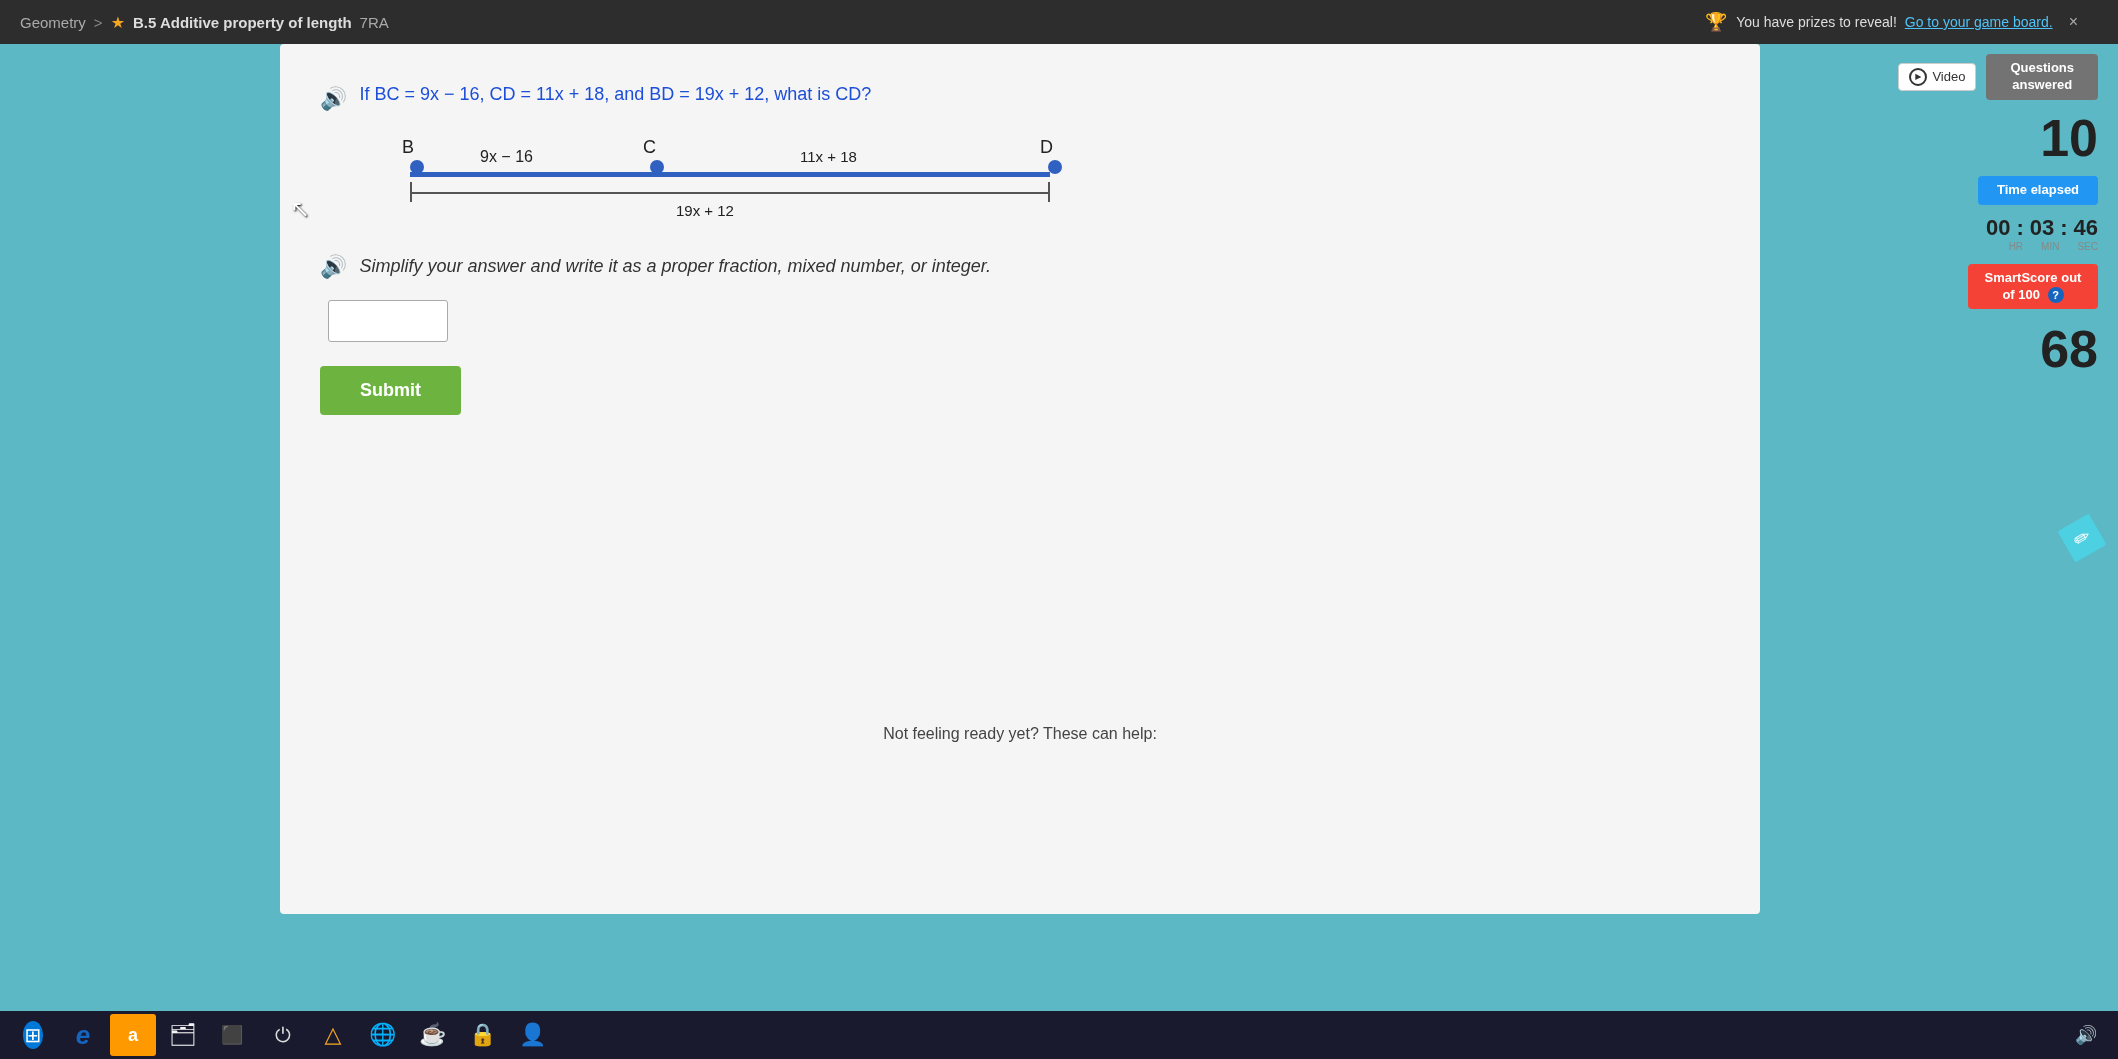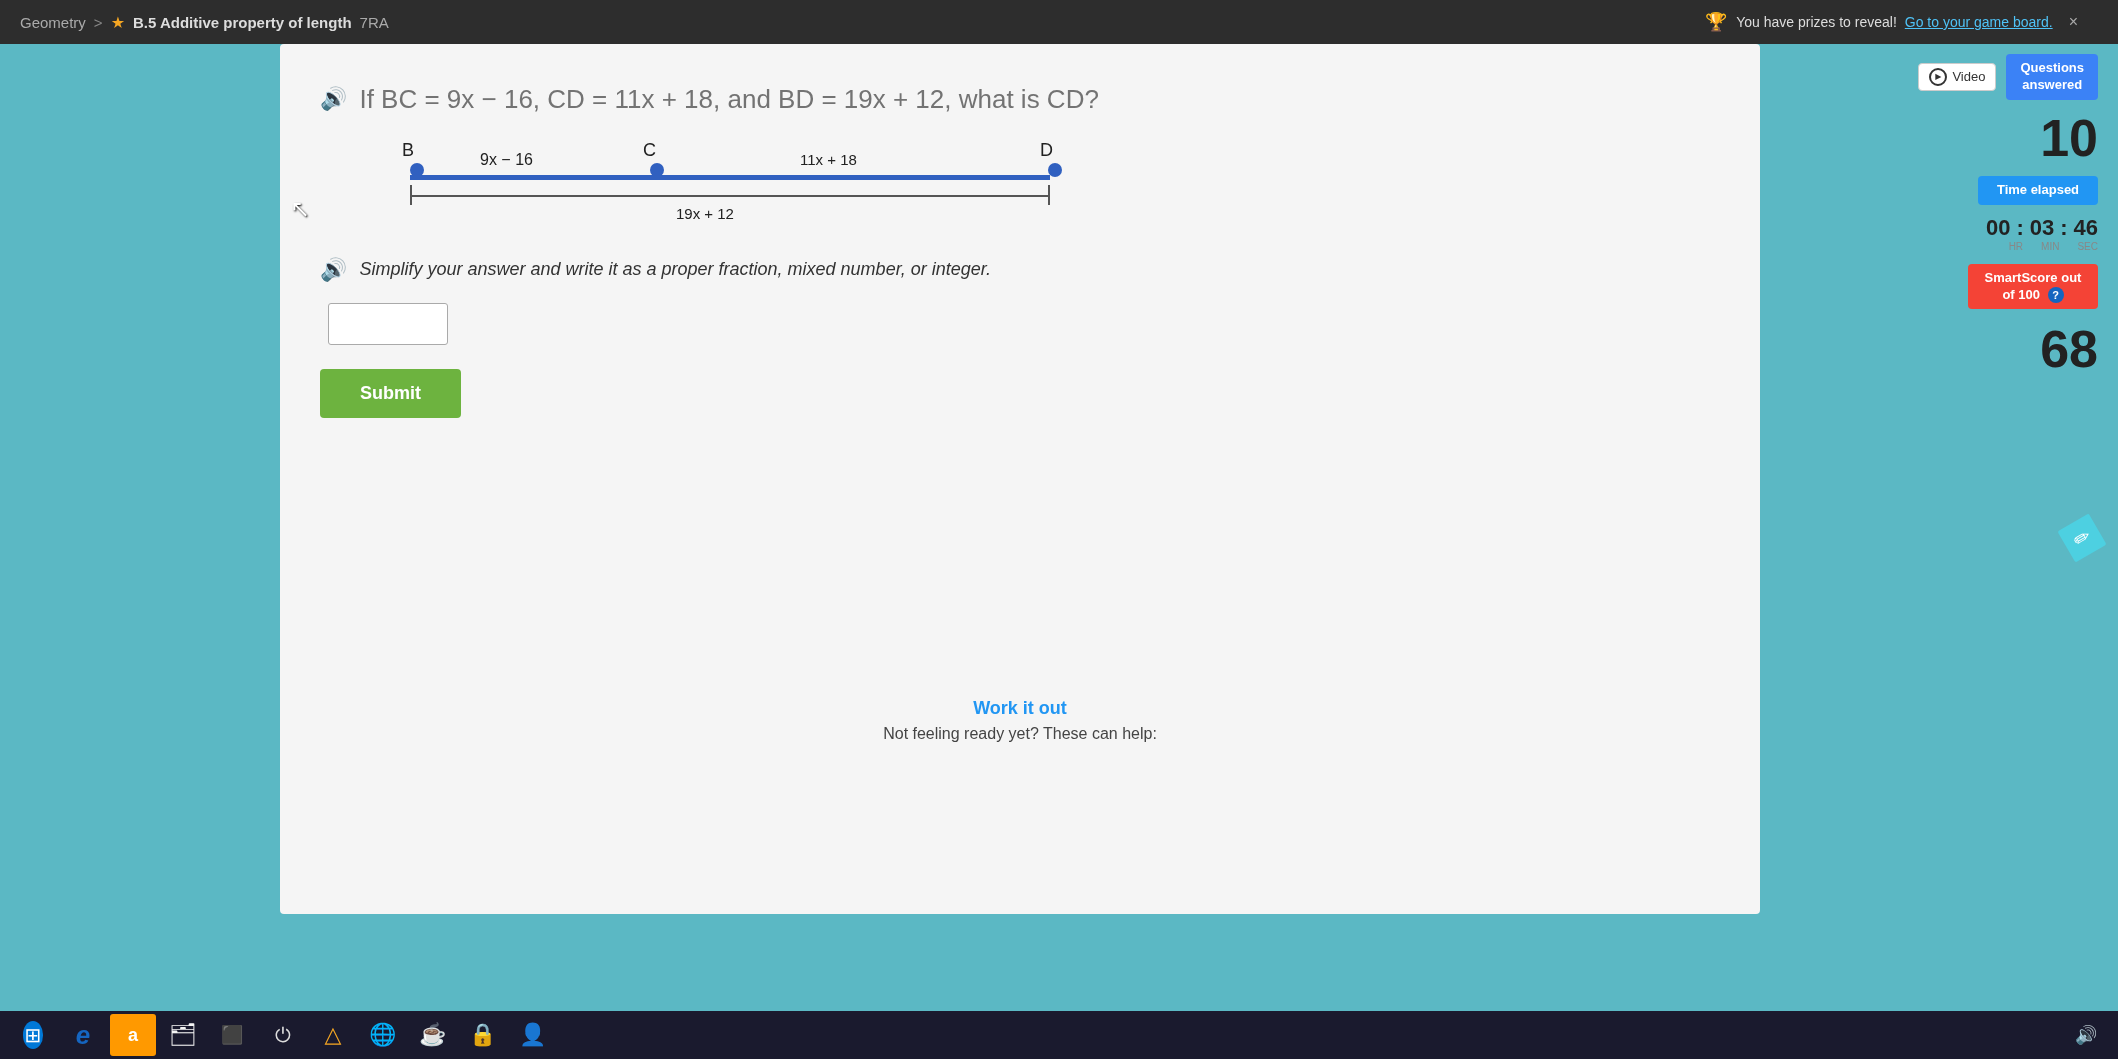--- a/index.html
+++ b/index.html
@@ -135,25 +135,25 @@
       height: 18px;
       border: 2px solid #333;
       border-radius: 50%;
       display: flex;
       align-items: center;
       justify-content: center;
       font-size: 8px;
     }
 
     .questions-answered-btn {
-      background: #3b82f6;
+      background: #737373;
       color: white;
       border: none;
       border-radius: 4px;
-      padding: 6px 14px;
+      padding: 6px 24px;
       font-size: 13px;
       font-weight: bold;
       text-align: center;
       line-height: 1.3;
       cursor: pointer;
     }
 
     .questions-count {
       font-size: 52px;
       font-weight: bold;
@@ -270,22 +270,22 @@
       gap: 12px;
       margin-bottom: 20px;
       margin-top: 10px;
     }
     .speaker-icon {
       color: #2196f3;
       font-size: 22px;
       margin-top: 2px;
     }
     .question-text {
-      font-size: 26px;
-      color: #737373;
+      font-size: 18px;
+      color: #1d4ed8;
     }
 
     
     .diagram-container {
       margin: 10px 0 30px 60px;
       position: relative;
     }
     .line-diagram {
       position: relative;
       width: 700px;
@@ -600,21 +600,20 @@
   </div>
 
   
   <input class="answer-input" type="text" placeholder="" style="">
 
   
   <button class="submit-btn">Submit</button>
 
   
   <div class="work-it-out">
-    <div class="work-it-out-title">Work it out</div>
     <div class="work-it-out-text">Not feeling ready yet? These can help:</div>
   </div>
 
 </div>
 
 <div class="right-panel">
   <div class="video-questions-row">
     <div class="video-btn">
       <div class="play-circle">▶</div>
       <span>Video</span>

